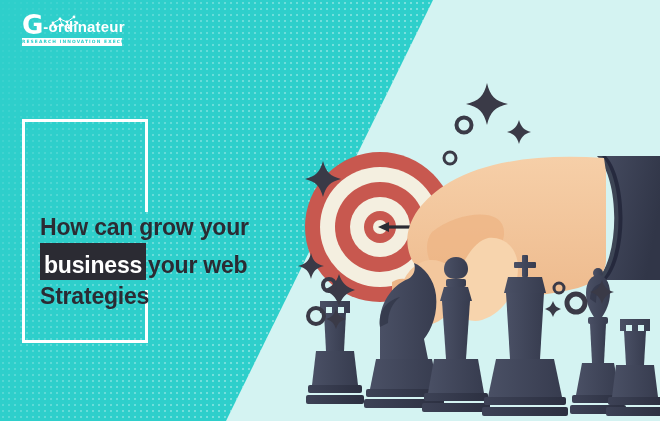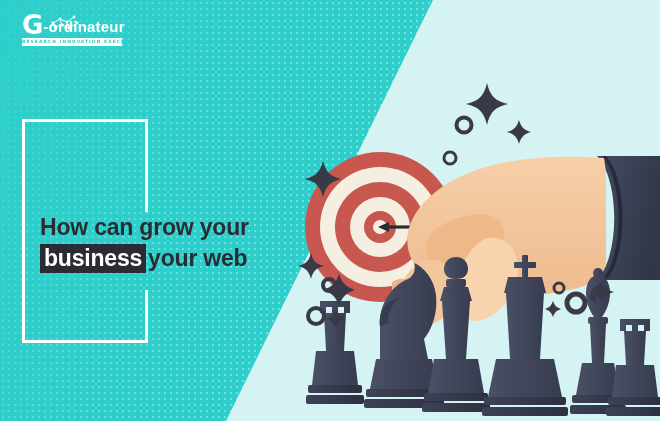--- a/index.html
+++ b/index.html
@@ -59,21 +59,21 @@
   .f-right-b{left:123px;top:171px;width:3px;height:53px;}
 
   
   .headline{
     position:absolute;left:40px;top:183px;width:268px;
     font-size:23px;line-height:31px;font-weight:700;color:#2b2b33;
     letter-spacing:-.2px;
     margin-top:29px;
   }
   .headline .hl{
-    background:#2b2b33;color:#ffffff;padding:1px 4px 2px 4px;
+    background:#2b2b33;color:#ffffff;padding:9px 4px 2px 4px;
     margin-right:2px;display:inline-block;line-height:26px;
   }
 
   
   .target{position:absolute;left:305px;top:152px;width:150px;height:150px;}
   .ring{position:absolute;border-radius:50%;}
   .r1{left:0;top:0;width:150px;height:150px;background:#c8584f;}
   .r2{left:15px;top:15px;width:120px;height:120px;background:#f4efe0;}
   .r3{left:30px;top:30px;width:90px;height:90px;background:#c8584f;}
   .r4{left:45px;top:45px;width:60px;height:60px;background:#f4efe0;}
@@ -130,20 +130,21 @@
     <span class="f-top"></span>
     <span class="f-left"></span>
     <span class="f-bottom"></span>
     <span class="f-right-a"></span>
     <span class="f-right-b"></span>
   </div>
 
   <div class="headline">
     <span>How can grow your</span><br>
     <span class="hl">business</span><span>your web</span><br>
+    <span>Strategies</span>
   </div>
 
   <div class="target">
     <div class="ring r1"></div>
     <div class="ring r2"></div>
     <div class="ring r3"></div>
     <div class="ring r4"></div>
     <div class="ring r5"></div>
     <div class="ring r6"></div>
     <svg class="arrow" viewBox="0 0 58 10">

